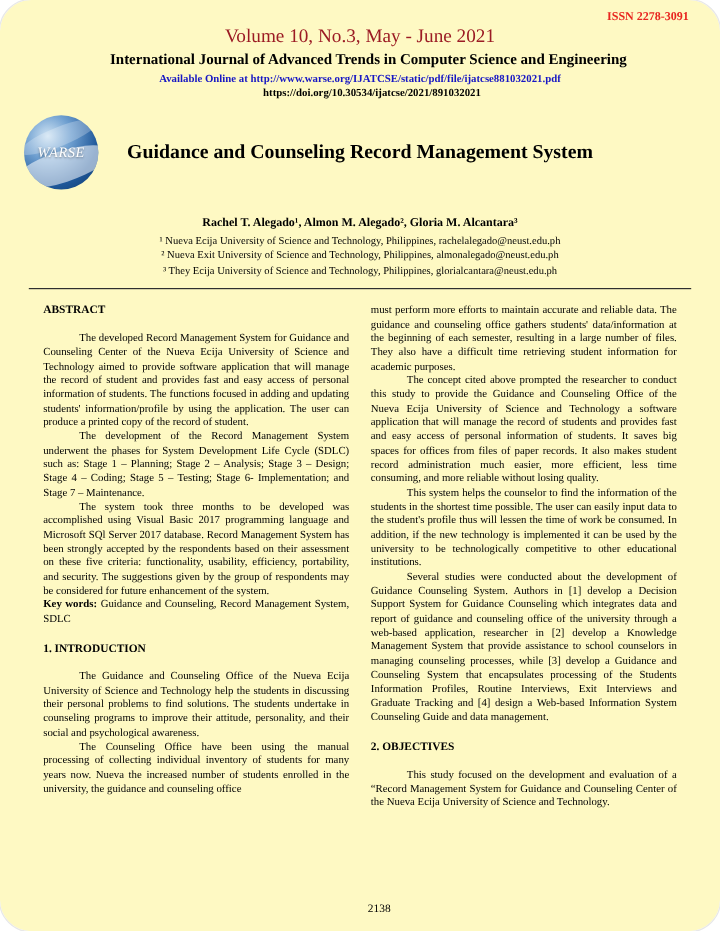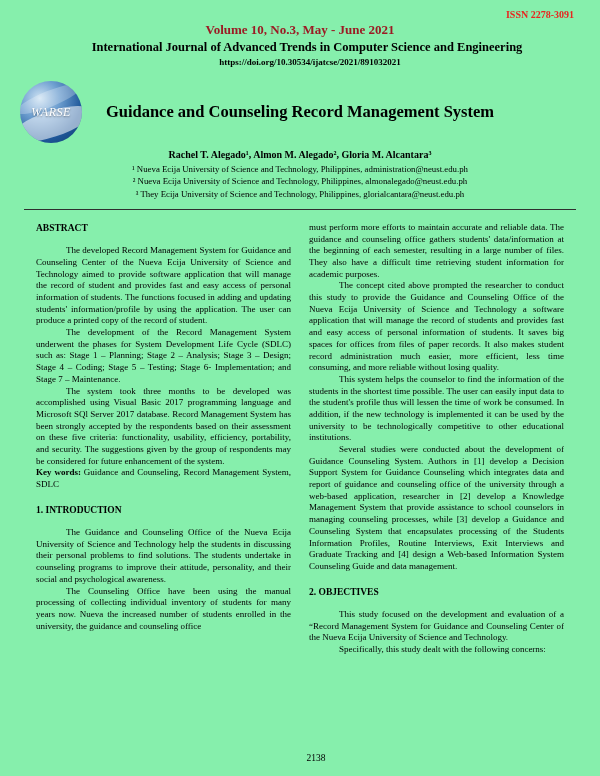--- a/index.html
+++ b/index.html
@@ -1,40 +1,41 @@
 <!DOCTYPE html>
 <html><head>
 <meta charset="utf-8">
 <style>
   html, body { margin: 0; padding: 0; background: #ffffff; }
   .page {
     position: relative;
     width: 600px;
     height: 776px;
     margin: 0 auto;
-    background: #86efac;
+    background: #fef9c3;
     font-family: "Liberation Serif", serif;
     color: #000;
     box-sizing: border-box;
     overflow: hidden;
     outline: 1px solid #e8e8e8;
+    border-radius: 26px;
   }
   
   .issn {
     text-align: right;
     padding: 9px 26px 0 0;
     color: #e8251f;
     font-weight: bold;
     font-size: 10px;
   }
   .volume {
     text-align: center;
     color: #9b1b24;
-    font-weight: bold;
-    font-size: 13px;
+    font-weight: normal;
+    font-size: 16px;
     margin-top: 2px;
   }
   .journal-title {
     text-align: center;
     font-size: 12.5px;
     font-weight: bold;
     margin: 2px 0 0;
     padding-left: 14px;
   }
   .online-link {
@@ -117,21 +118,21 @@
     font-weight: bold;
     text-align: center;
     margin: 0;
     max-width: 430px;
   }
   
   .authors {
     text-align: center;
     font-weight: bold;
     font-size: 10px;
-    margin-top: 4px;
+    margin-top: 20px;
   }
   .affiliations {
     text-align: center;
     font-size: 8.8px;
     line-height: 1.4;
     margin-top: 3px;
   }
   .rule {
     border: none;
     border-top: 1px solid #2f2f2f;
@@ -172,34 +173,35 @@
   }
 </style>
 </head>
 <body>
 
 <div class="page">
 
   <div class="issn">ISSN 2278-3091</div>
   <div class="volume">Volume 10, No.3, May - June 2021</div>
   <h1 class="journal-title">International Journal of Advanced Trends in Computer Science and Engineering</h1>
+  <a class="online-link">Available Online at http://www.warse.org/IJATCSE/static/pdf/file/ijatcse881032021.pdf</a>
   <a class="doi-link">https://doi.org/10.30534/ijatcse/2021/891032021</a>
 
   <div class="title-row">
     <div class="logo">
       <span class="logo-text">WARSE</span>
     </div>
     <h2 class="article-title">Guidance and Counseling Record Management System</h2>
   </div>
 
   <div class="authors">Rachel T. Alegado¹, Almon M. Alegado², Gloria M. Alcantara³</div>
 
   <div class="affiliations">
-    <div>¹ Nueva Ecija University of Science and Technology, Philippines, administration@neust.edu.ph</div>
-    <div>² Nueva Ecija University of Science and Technology, Philippines, almonalegado@neust.edu.ph</div>
+    <div>¹ Nueva Ecija University of Science and Technology, Philippines, rachelalegado@neust.edu.ph</div>
+    <div>² Nueva Exit University of Science and Technology, Philippines, almonalegado@neust.edu.ph</div>
     <div>³ They Ecija University of Science and Technology, Philippines, glorialcantara@neust.edu.ph</div>
   </div>
 
   <hr class="rule">
 
   <div class="columns">
 
     <div class="col">
       <div class="sec-heading">ABSTRACT</div>
       <p class="indent">The developed Record Management System for Guidance and Counseling Center of the Nueva Ecija University of Science and Technology aimed to provide software application that will manage the record of student and provides fast and easy access of personal information of students. The functions focused in adding and updating students' information/profile by using the application. The user can produce a printed copy of the record of student.</p>
@@ -211,20 +213,19 @@
       <p class="indent">The Counseling Office have been using the manual processing of collecting individual inventory of students for many years now. Nueva the increased number of students enrolled in the university, the guidance and counseling office</p>
     </div>
 
     <div class="col">
       <p class="noindent">must perform more efforts to maintain accurate and reliable data. The guidance and counseling office gathers students' data/information at the beginning of each semester, resulting in a large number of files. They also have a difficult time retrieving student information for academic purposes.</p>
       <p class="indent">The concept cited above prompted the researcher to conduct this study to provide the Guidance and Counseling Office of the Nueva Ecija University of Science and Technology a software application that will manage the record of students and provides fast and easy access of personal information of students. It saves big spaces for offices from files of paper records. It also makes student record administration much easier, more efficient, less time consuming, and more reliable without losing quality.</p>
       <p class="indent">This system helps the counselor to find the information of the students in the shortest time possible. The user can easily input data to the student's profile thus will lessen the time of work be consumed. In addition, if the new technology is implemented it can be used by the university to be technologically competitive to other educational institutions.</p>
       <p class="indent">Several studies were conducted about the development of Guidance Counseling System. Authors in [1] develop a Decision Support System for Guidance Counseling which integrates data and report of guidance and counseling office of the university through a web-based application, researcher in [2] develop a Knowledge Management System that provide assistance to school counselors in managing counseling processes, while [3] develop a Guidance and Counseling System that encapsulates processing of the Students Information Profiles, Routine Interviews, Exit Interviews and Graduate Tracking and [4] design a Web-based Information System Counseling Guide and data management.</p>
       <div class="sec-heading spaced-top">2. OBJECTIVES</div>
       <p class="indent">This study focused on the development and evaluation of a “Record Management System for Guidance and Counseling Center of the Nueva Ecija University of Science and Technology.</p>
-      <p class="indent">Specifically, this study dealt with the following concerns:</p>
     </div>
 
   </div>
 
   <div class="page-number">2138</div>
 
 </div>
 
 </body></html>

